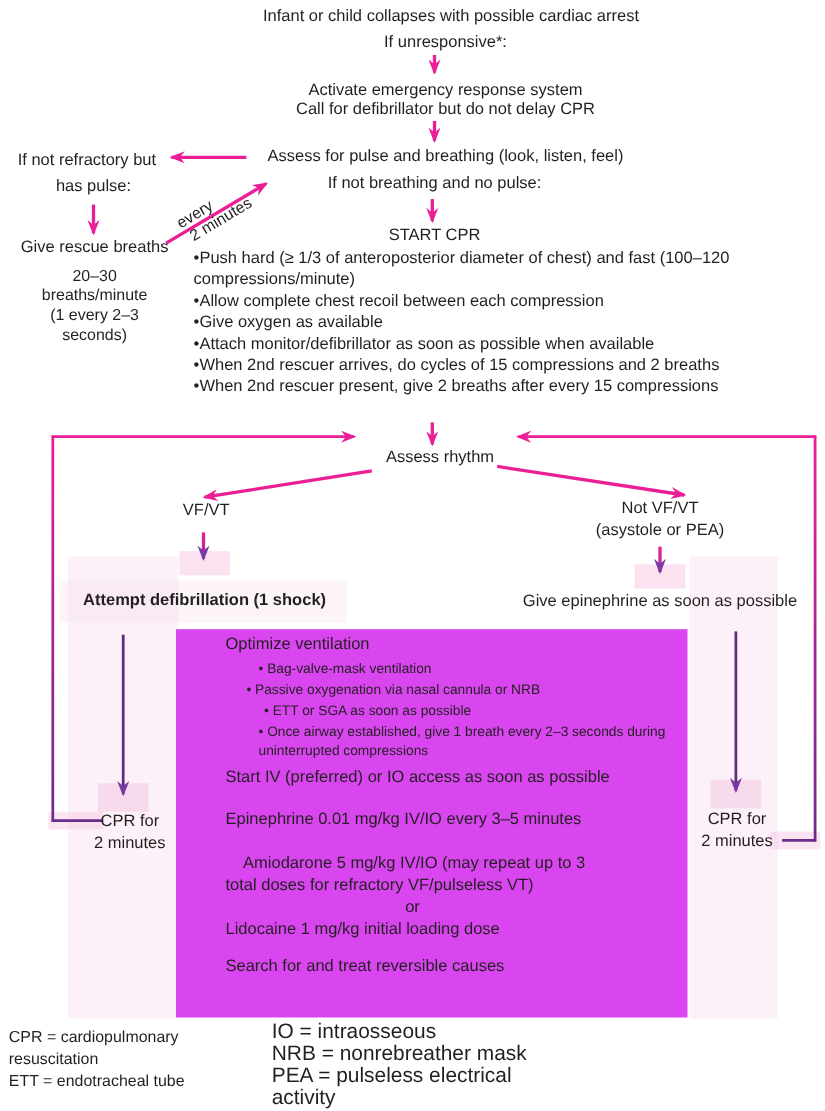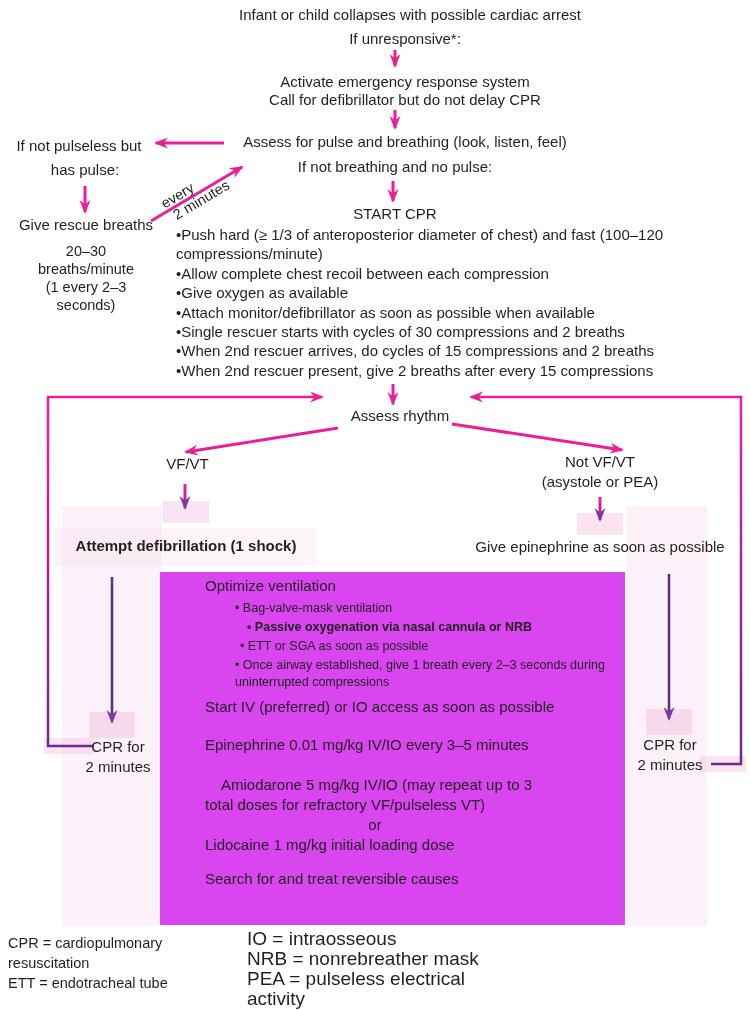--- a/index.html
+++ b/index.html
@@ -31,21 +31,21 @@
   <div class="wash" style="left:163px;top:501px;width:46px;height:22px;background:rgba(244,190,223,0.45);"></div>
   <div class="wash" style="left:577px;top:513px;width:46px;height:22px;background:rgba(244,190,223,0.45);"></div>
   <div class="wash" style="left:89px;top:712px;width:46px;height:26px;background:rgba(244,190,223,0.45);"></div>
   <div class="wash" style="left:646px;top:709px;width:46px;height:26px;background:rgba(244,190,223,0.45);"></div>
   <div class="wash" style="left:44px;top:738px;width:50px;height:16px;background:rgba(244,190,223,0.4);"></div>
   <div class="wash" style="left:700px;top:756px;width:46px;height:16px;background:rgba(244,190,223,0.4);"></div>
 
   <div class="pinkbox">
     <div class="t" style="left:45px;top:5px;">Optimize ventilation</div>
     <div class="t sub" style="left:75px;top:28px;">• Bag-valve-mask ventilation</div>
-    <div class="t sub" style="left:87px;top:47px;font-weight:bold;">• Passive oxygenation via nasal cannula or NRB</div>
+    <div class="t sub" style="left:64px;top:47px;">• Passive oxygenation via nasal cannula or NRB</div>
     <div class="t sub" style="left:80px;top:66px;">• ETT or SGA as soon as possible</div>
     <div class="t sub" style="left:75px;top:85px;">• Once airway established, give 1 breath every 2–3 seconds during</div>
     <div class="t sub" style="left:75px;top:102px;">uninterrupted compressions</div>
     <div class="t" style="left:45px;top:126px;">Start IV (preferred) or IO access as soon as possible</div>
     <div class="t" style="left:45px;top:164px;">Epinephrine 0.01 mg/kg IV/IO every 3–5 minutes</div>
     <div class="t" style="left:45px;top:204px;margin-left:16px;">Amiodarone 5 mg/kg IV/IO (may repeat up to 3</div>
     <div class="t" style="left:45px;top:224px;">total doses for refractory VF/pulseless VT)</div>
     <div class="t c" style="left:45px;top:244px;width:340px;">or</div>
     <div class="t" style="left:45px;top:264px;">Lidocaine 1 mg/kg initial loading dose</div>
     <div class="t" style="left:45px;top:298px;">Search for and treat reversible causes</div>
@@ -97,41 +97,40 @@
     <line x1="600" y1="497" x2="600" y2="520" stroke="url(#g-notvfvt)" stroke-width="3" marker-end="url(#ah-purple)"></line>
     <line x1="112" y1="577" x2="112" y2="722" stroke="#5E2C7C" stroke-width="2.5" marker-end="url(#ah-purple)"></line>
     <line x1="669" y1="574" x2="669" y2="719" stroke="#5E2C7C" stroke-width="2.5" marker-end="url(#ah-purple)"></line>
   </svg>
 
   <div class="t c" style="left:130px;top:6px;width:560px;">Infant or child collapses with possible cardiac arrest</div>
   <div class="t c" style="left:275px;top:30px;width:260px;">If unresponsive*:</div>
   <div class="t c" style="left:175px;top:91px;width:460px;">Call for defibrillator but do not delay CPR</div>
   <div class="t c" style="left:175px;top:73px;width:460px;">Activate emergency response system</div>
   <div class="t c" style="left:200px;top:133px;width:410px;">Assess for pulse and breathing (look, listen, feel)</div>
-  <div class="t c" style="left:0px;top:137px;width:158px;">If not pulseless but</div>
+  <div class="t c" style="left:0px;top:137px;width:158px;">If not refractory but</div>
   <div class="t c" style="left:25px;top:161px;width:120px;">has pulse:</div>
   <div class="t rot" style="left:138px;top:177px;width:118px;">
     <div class="c l1">every</div>
     <div class="c">2 minutes</div>
   </div>
   <div class="t c" style="left:0px;top:216px;width:172px;">Give rescue breaths</div>
   <div class="t c" style="left:0px;top:242px;width:172px;line-height:18px;font-size:14.5px;">
     <div>20–30</div>
     <div>breaths/minute</div>
     <div>(1 every 2–3</div>
     <div>seconds)</div>
   </div>
   <div class="t c" style="left:245px;top:158px;width:300px;">If not breathing and no pulse:</div>
   <div class="t c" style="left:295px;top:205px;width:200px;">START CPR</div>
   <div class="t bullets" style="left:176px;top:225px;width:560px;line-height:19.4px;">
     <div>•Push hard (≥ 1/3 of anteroposterior diameter of chest) and fast (100–120 compressions/minute)</div>
     <div>•Allow complete chest recoil between each compression</div>
     <div>•Give oxygen as available</div>
     <div>•Attach monitor/defibrillator as soon as possible when available</div>
-    <div>•Single rescuer starts with cycles of 30 compressions and 2 breaths</div>
     <div>•When 2nd rescuer arrives, do cycles of 15 compressions and 2 breaths</div>
     <div>•When 2nd rescuer present, give 2 breaths after every 15 compressions</div>
   </div>
   <div class="t c" style="left:325px;top:407px;width:150px;">Assess rhythm</div>
   <div class="t c" style="left:140px;top:455px;width:95px;">VF/VT</div>
   <div class="t c" style="left:515px;top:452px;width:170px;line-height:20px;">
     <div>Not VF/VT</div>
     <div>(asystole or PEA)</div>
   </div>
   <div class="t c bold" style="left:55px;top:537px;width:262px;">Attempt defibrillation (1 shock)</div>

